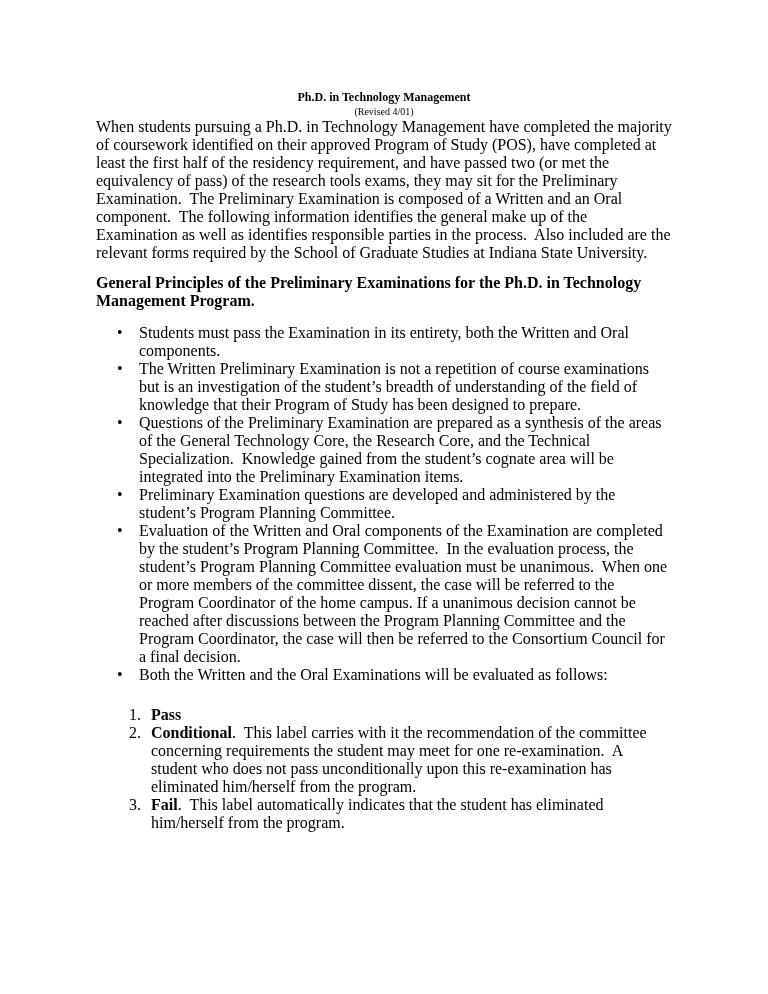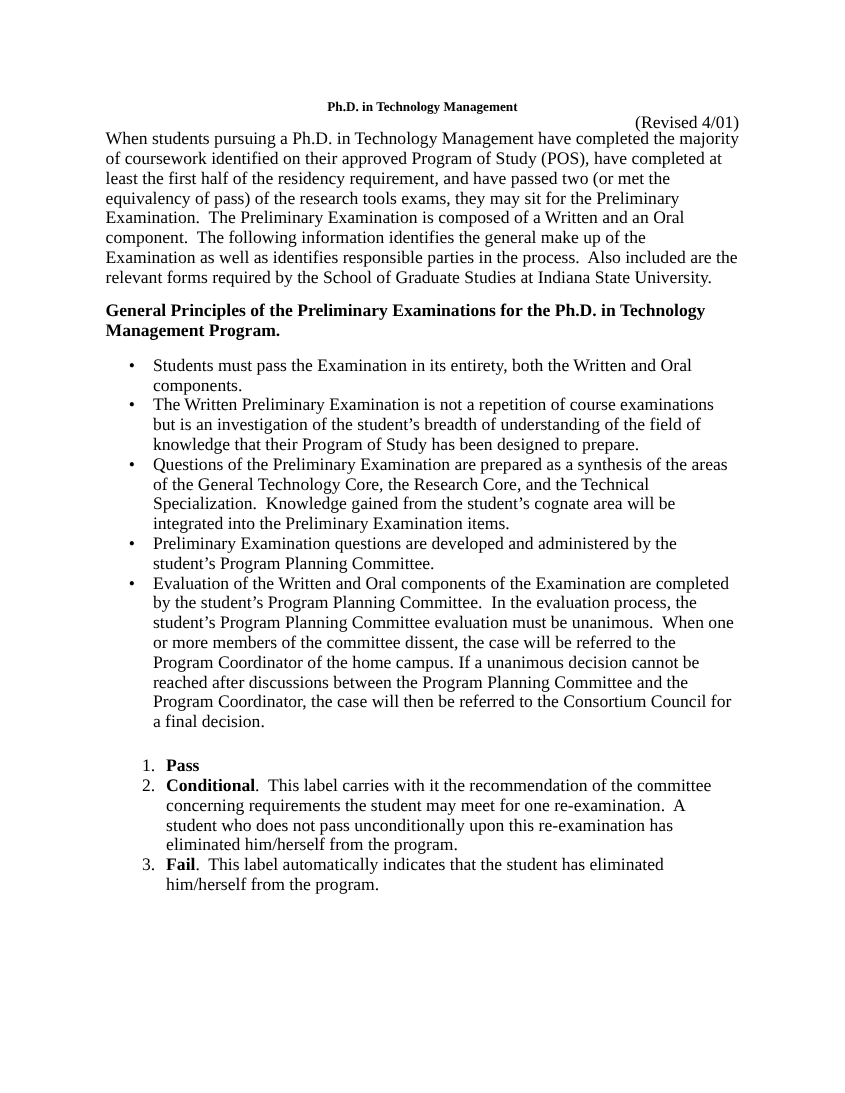--- a/index.html
+++ b/index.html
@@ -28,23 +28,23 @@
     font-weight: bold;
     text-align: center;
   }
   .doc-subtitle {
     font-size: 12px;
     line-height: 18px;
     font-weight: bold;
     text-align: center;
   }
   .doc-revision {
-    font-size: 16px;
+    font-size: 10px;
     line-height: 12px;
-    text-align: right;
+    text-align: center;
   }
   .intro {
   }
   .section-heading {
     margin-top: 12px;
     font-weight: bold;
   }
   ul.bullet-list {
     margin: 14px 0 0 0;
     padding: 0;
@@ -87,20 +87,21 @@
   <div class="intro prewrap">When students pursuing a Ph.D. in Technology Management have completed the majority of coursework identified on their approved Program of Study (POS), have completed at least the first half of the residency requirement, and have passed two (or met the equivalency of pass) of the research tools exams, they may sit for the Preliminary Examination.  The Preliminary Examination is composed of a Written and an Oral component.  The following information identifies the general make up of the Examination as well as identifies responsible parties in the process.  Also included are the relevant forms required by the School of Graduate Studies at Indiana State University.</div>
 
   <div class="section-heading prewrap">General Principles of the Preliminary Examinations for the Ph.D. in Technology Management Program.</div>
 
   <ul class="bullet-list">
     <li class="prewrap">Students must pass the Examination in its entirety, both the Written and Oral components.</li>
     <li class="prewrap">The Written Preliminary Examination is not a repetition of course examinations but is an investigation of the student’s breadth of understanding of the field of knowledge that their Program of Study has been designed to prepare.</li>
     <li class="prewrap">Questions of the Preliminary Examination are prepared as a synthesis of the areas of the General Technology Core, the Research Core, and the Technical Specialization.  Knowledge gained from the student’s cognate area will be integrated into the Preliminary Examination items.</li>
     <li class="prewrap">Preliminary Examination questions are developed and administered by the student’s Program Planning Committee.</li>
     <li class="prewrap">Evaluation of the Written and Oral components of the Examination are completed by the student’s Program Planning Committee.  In the evaluation process, the student’s Program Planning Committee evaluation must be unanimous.  When one or more members of the committee dissent, the case will be referred to the Program Coordinator of the home campus. If a unanimous decision cannot be reached after discussions between the Program Planning Committee and the Program Coordinator, the case will then be referred to the Consortium Council for a final decision.</li>
+    <li class="prewrap">Both the Written and the Oral Examinations will be evaluated as follows:</li>
   </ul>
 
   <div class="eval-list">
     <div class="eval-item">
       <span class="eval-num">1.</span><span class="eval-label">Pass</span><span class="prewrap"></span>
     </div>
     <div class="eval-item">
       <span class="eval-num">2.</span><span class="eval-label">Conditional</span><span class="prewrap">.  This label carries with it the recommendation of the committee concerning requirements the student may meet for one re-examination.  A student who does not pass unconditionally upon this re-examination has eliminated him/herself from the program.</span>
     </div>
     <div class="eval-item">

